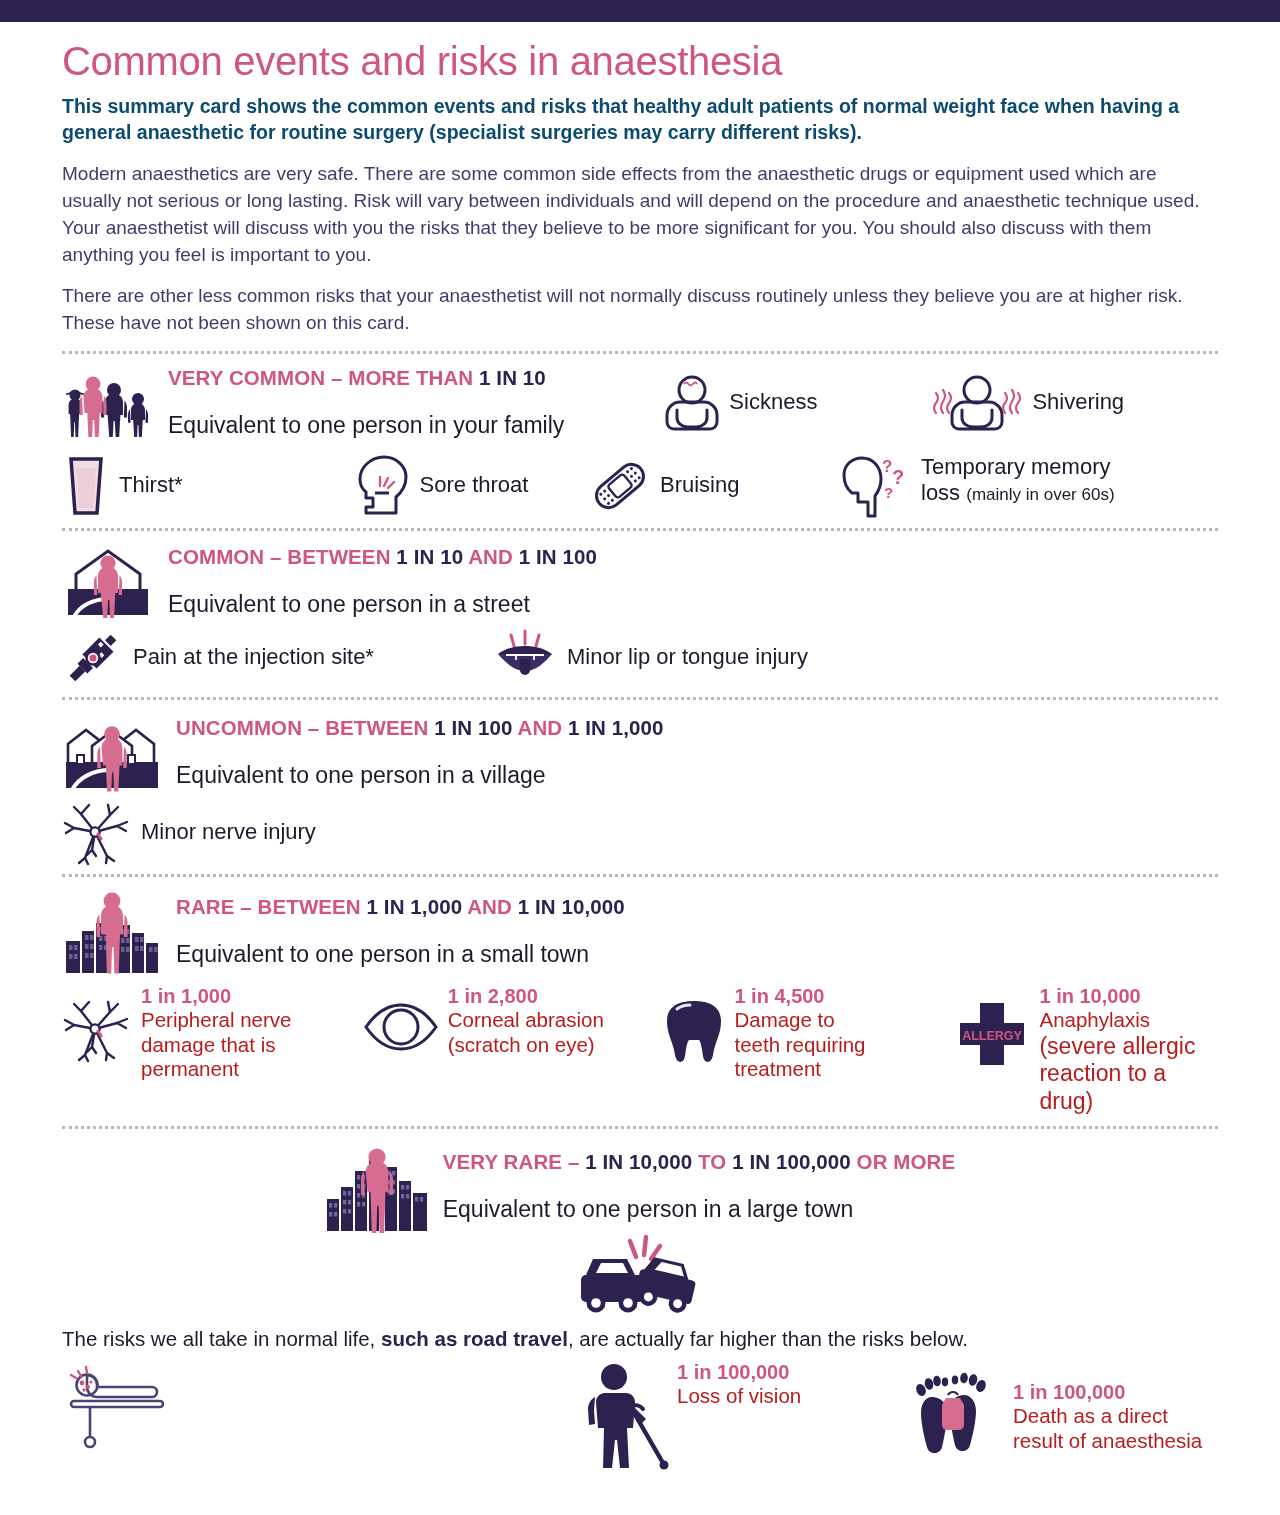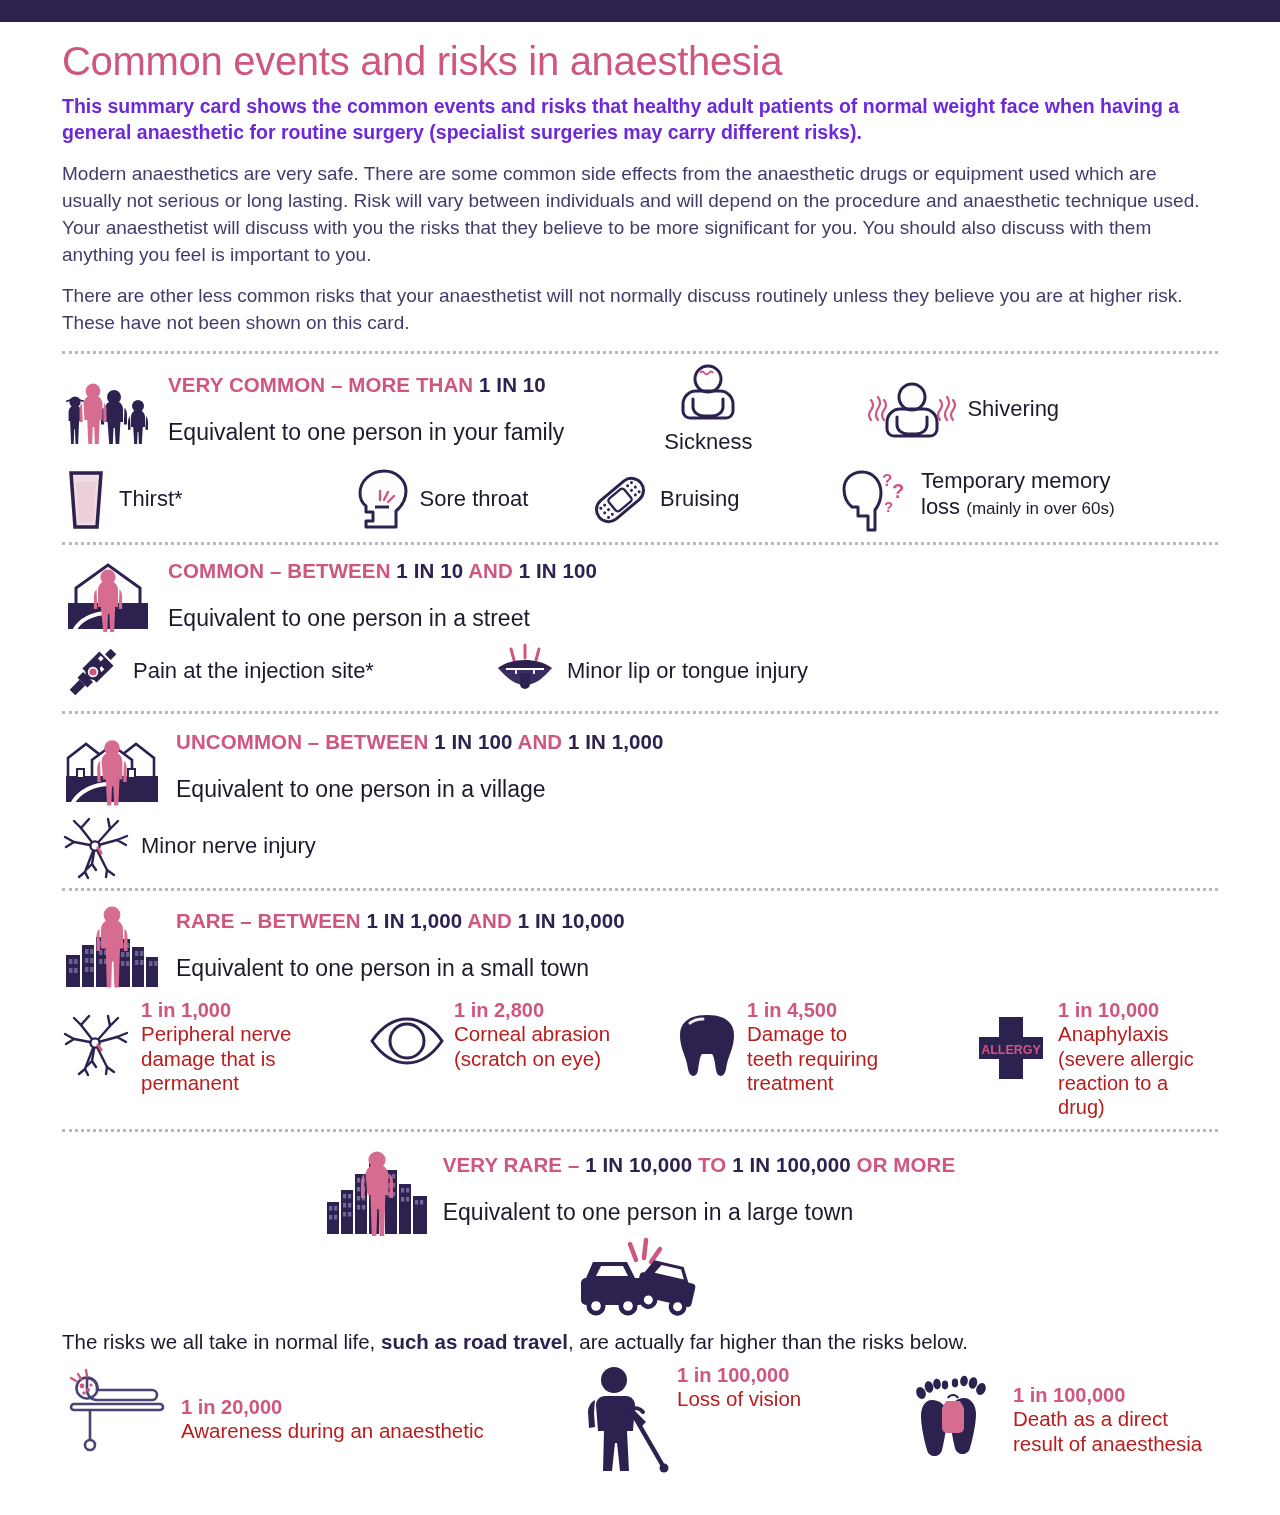--- a/index.html
+++ b/index.html
@@ -23,21 +23,21 @@
     margin: 18px 0 12px 0;
     letter-spacing: -0.3px;
     line-height: 1.05;
   }
   p.lead {
     font-size: 19.5px;
     font-weight: bold;
     line-height: 1.32;
     margin: 0 0 16px 0;
     max-width: 1150px;
-    color: #6d28d9;
+    color: #0c4a6e;
   }
   p.body {
     font-size: 19px;
     font-weight: 400;
     line-height: 1.42;
     margin: 0 0 14px 0;
     max-width: 1150px;
     color: #433a6b;
   }
   .divider {
@@ -58,21 +58,21 @@
   .cat-sub { font-size: 23px; font-weight: 400; color: #1b1b2b; line-height: 1.25; margin-top: 3px; }
 
   .row { display: flex; align-items: flex-start; }
   .item { display: flex; align-items: center; gap: 9px; }
   .item.top { align-items: flex-start; }
   .ilabel { font-size: 22px; color: #1b1b2b; line-height: 1.2; }
   .ilabel .small { font-size: 17px; }
   .stat { display: flex; flex-direction: column; }
   .stat .num { font-size: 20px; font-weight: bold; color: #cf5680; line-height: 1.18; }
   .stat .txt { font-size: 20.5px; color: #b91c1c; line-height: 1.20; }
-  .stat .txt.sm { font-size: 20px; }
+  .stat .txt.sm { font-size: 23px; }
 
   .note { font-size: 20.5px; color: #1b1b2b; margin: 14px 0 6px 0; }
   .note b { font-weight: bold; color: #2d2150; }
 
   .vr-wrap { display: flex; align-items: center; justify-content: space-between; flex-direction: column; }
   svg { display: block; overflow: visible; }
 </style>
 </head>
 <body>
 
@@ -111,21 +111,21 @@
           </svg>
         </span>
         <div class="cat-text">
           <div class="cat-title">
             <span>VERY COMMON – MORE THAN </span><span class="nv">1 IN 10</span>
           </div>
           <div class="cat-sub">Equivalent to one person in your family</div>
         </div>
       </div>
 
-      <div class="item" style="margin-left:100px;flex-direction:column;">
+      <div class="item" style="margin-left:100px;">
         <span>
           <svg width="56" height="58" viewBox="0 0 56 58">
             <circle cx="28" cy="17" r="13" fill="none" stroke="#2d2150" stroke-width="3"></circle>
             <path d="M10 56a7 7 0 0 1-7-7v-7c0-7 6-13 13-13h24c7 0 13 6 13 13v7a7 7 0 0 1-7 7z" fill="none" stroke="#2d2150" stroke-width="3"></path>
             <path d="M13 37v8c0 5 5 9 11 9h8c6 0 11-4 11-9v-8" fill="none" stroke="#2d2150" stroke-width="3" stroke-linecap="round"></path>
             <path d="M20 11q2.2-2.8 4.4 0t4.4 0 4.4 0" fill="none" stroke="#cf5680" stroke-width="2"></path>
           </svg>
         </span>
         <span class="ilabel">Sickness</span>
       </div>
@@ -586,24 +586,20 @@
                 <path d="M9 14l5 3"></path>
             </g>
             <g fill="#cf5680">
               <circle cx="20" cy="22" r="2.4"></circle>
                 <circle cx="26" cy="26" r="2"></circle>
               <circle cx="22" cy="29" r="1.7"></circle>
                 <circle cx="29" cy="21" r="1.6"></circle>
             </g>
           </svg>
         </span>
-        <div class="stat" style="margin-top:36px;">
-          <span class="num">1 in 20,000</span>
-          <span class="txt">Awareness during an anaesthetic</span>
-        </div>
       </div>
 
       <div class="item top" style="width:330px;">
         <span style="margin-top:6px;">
           <svg width="86" height="110" viewBox="0 0 86 110">
             <g fill="#2d2150">
               <circle cx="32" cy="14" r="13"></circle>
               <path d="M20 30h24c5 0 9 4 9 9l-2 26h-6l2 40h-9l-3-28h-2l-3 28h-9l1-40h-6l-2-26c0-5 4-9 9-9z"></path>
               <path d="M13 34c-4 2-7 7-7 12l1 16 6-1-1-14z"></path>
               <path d="M50 42l14 14-4 4-14-14z"></path>

